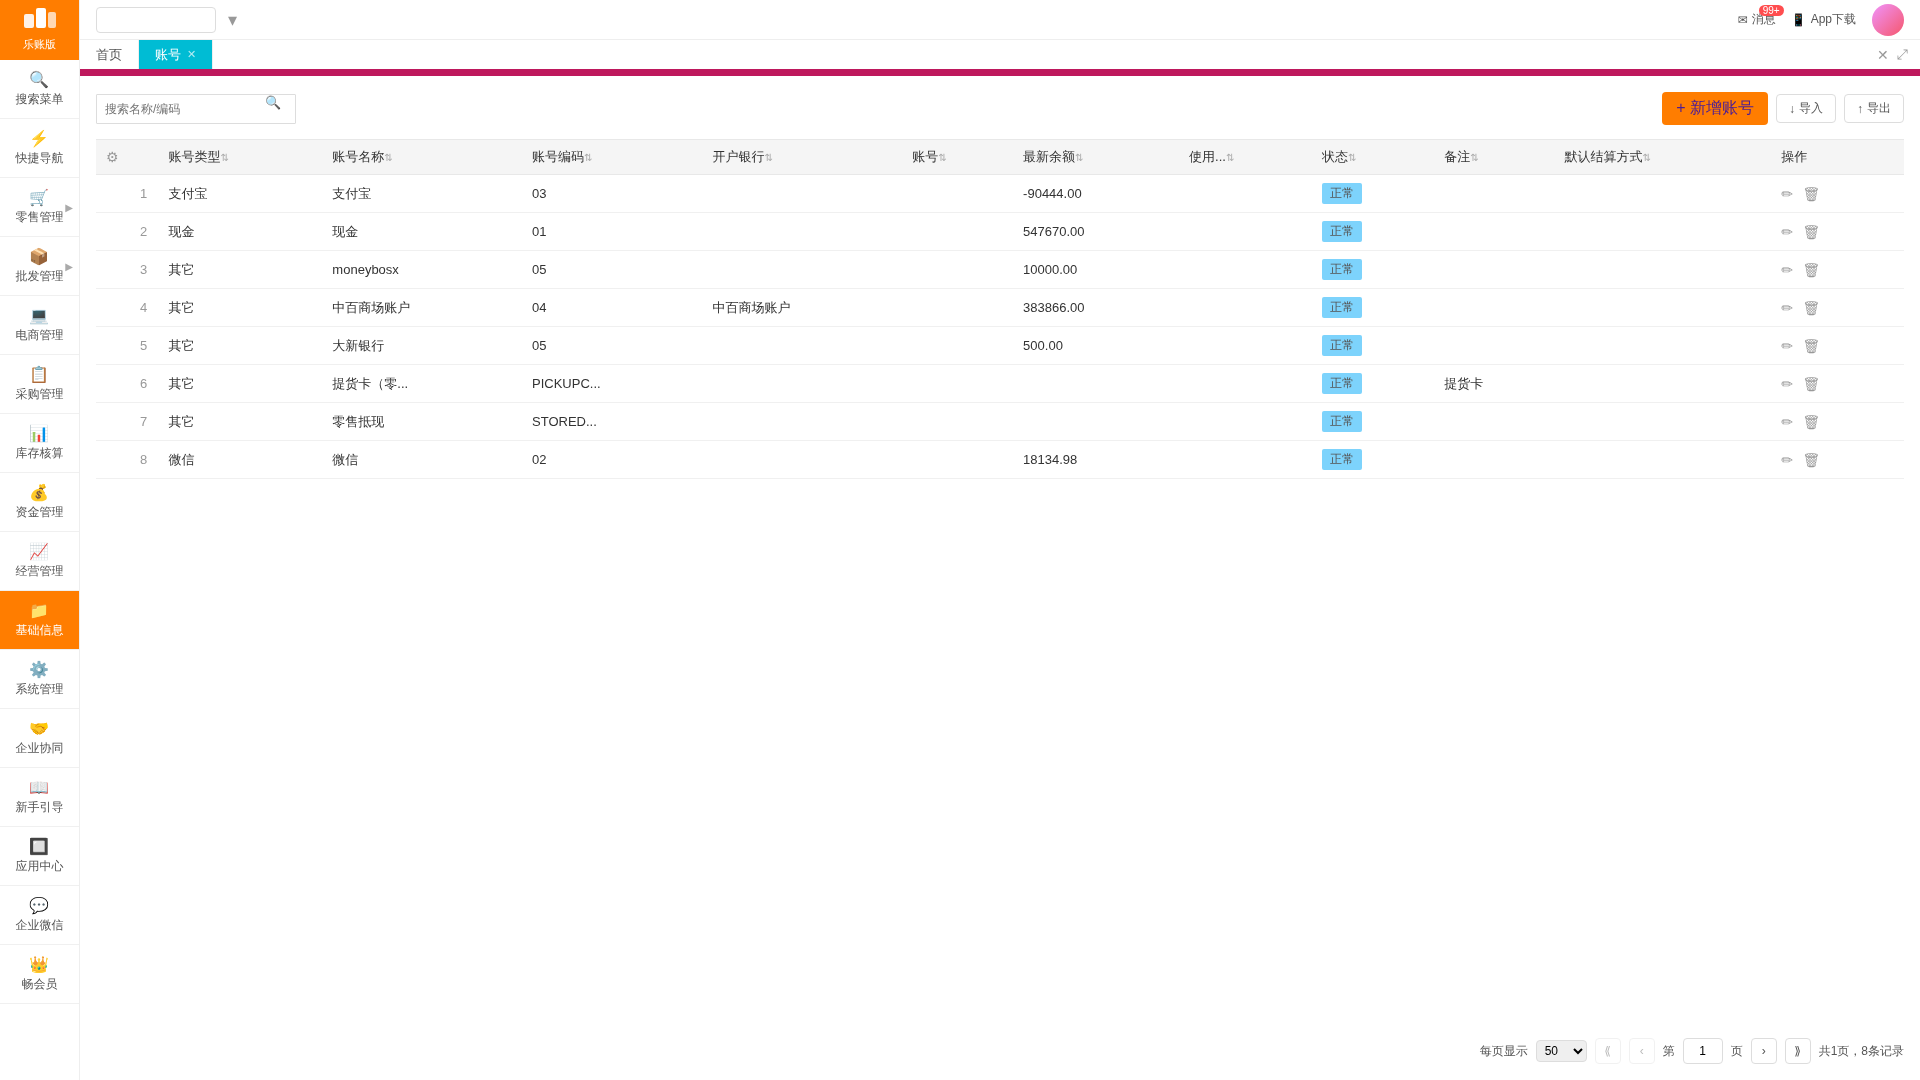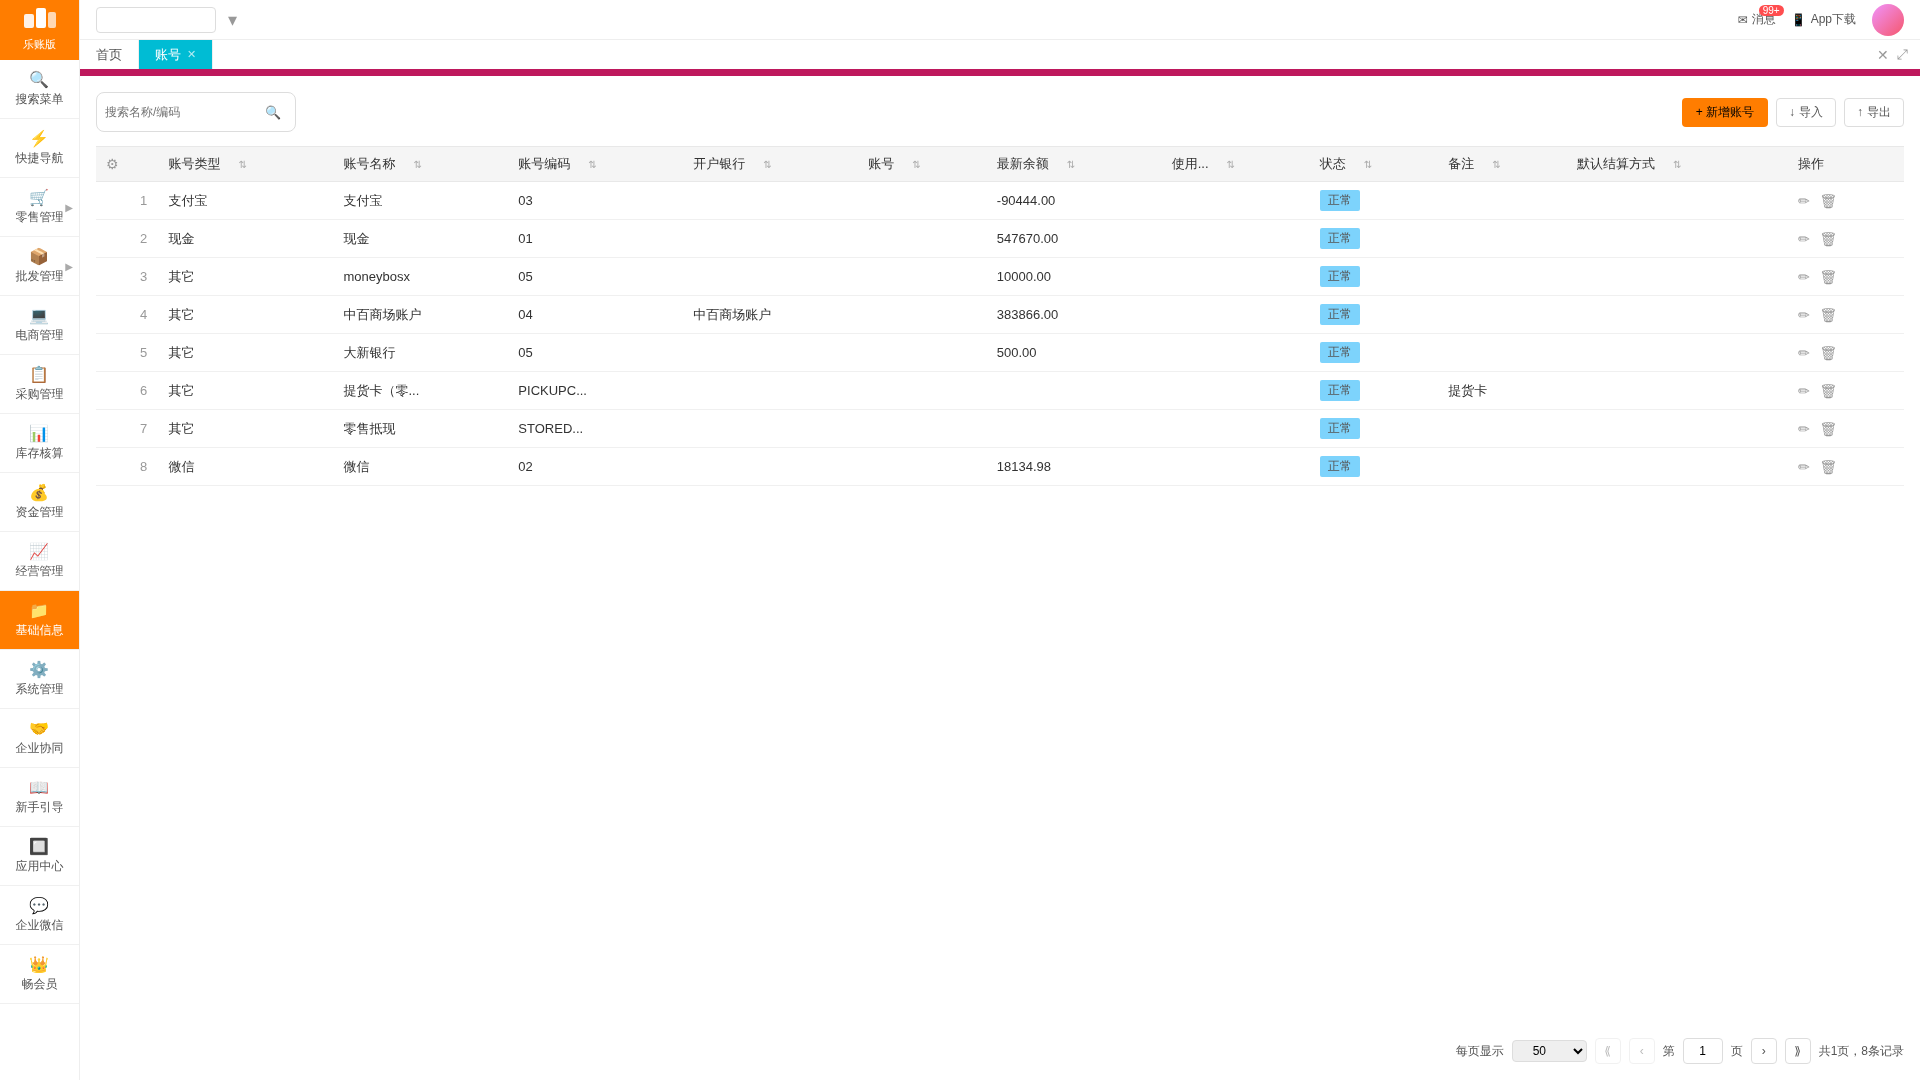--- a/index.html
+++ b/index.html
@@ -180,47 +180,46 @@
 
     
     .toolbar {
       display: flex;
       align-items: center;
       justify-content: space-between;
       margin-bottom: 14px;
     }
     .search-input-wrap {
       display: flex;
-      align-items: center;
       border: 1px solid #ddd;
-      border-radius: 8px;
+      border-radius: 1px;
       padding: 0 8px;
-      height: 40px;
+      height: 30px;
       width: 200px;
       background: #fff;
     }
     .search-input {
       border: none;
       outline: none;
       font-size: 12px;
       width: 160px;
     }
     .toolbar-right {
       display: flex;
       align-items: center;
       gap: 8px;
     }
     .btn-primary {
       background: #ff7d00;
-      color: #000000;
+      color: #4c1d95;
       border: none;
       border-radius: 4px;
       padding: 6px 14px;
       cursor: pointer;
-      font-size: 12px;
+      font-size: 16px;
       display: flex;
       align-items: center;
       gap: 4px;
     }
     .btn-default {
       background: #fff;
       color: #555;
       border: 1px solid #ddd;
       border-radius: 4px;
       padding: 5px 12px;
@@ -249,21 +248,21 @@
     }
     .data-table td {
       padding: 8px 10px;
       border-bottom: 1px solid #f0f0f0;
       color: #333;
       white-space: nowrap;
     }
     .col-sort {
       display: inline-flex;
       align-items: center;
-      gap: 18px;
+      gap: 0;
       cursor: pointer;
     }
     .sort-icon { color: #aaa; font-size: 10px; }
     .status-badge {
       display: inline-block;
       padding: 2px 8px;
       border-radius: 2px;
       background: #7dd3fc;
       color: #555;
       font-size: 12px;
@@ -282,21 +281,21 @@
       justify-content: flex-end;
       padding: 12px 0 0 0;
       gap: 8px;
       font-size: 12px;
       color: #555;
       margin-top: auto;
     }
     .page-size-select {
       border: 1px solid #ddd;
       border-radius: 4px;
-      padding: 2px 16px;
+      padding: 2px 4px;
       font-size: 12px;
     }
     .page-btn {
       width: 26px;
       height: 26px;
       border: 1px solid #ddd;
       background: #fff;
       border-radius: 4px;
       cursor: pointer;
       display: flex;

